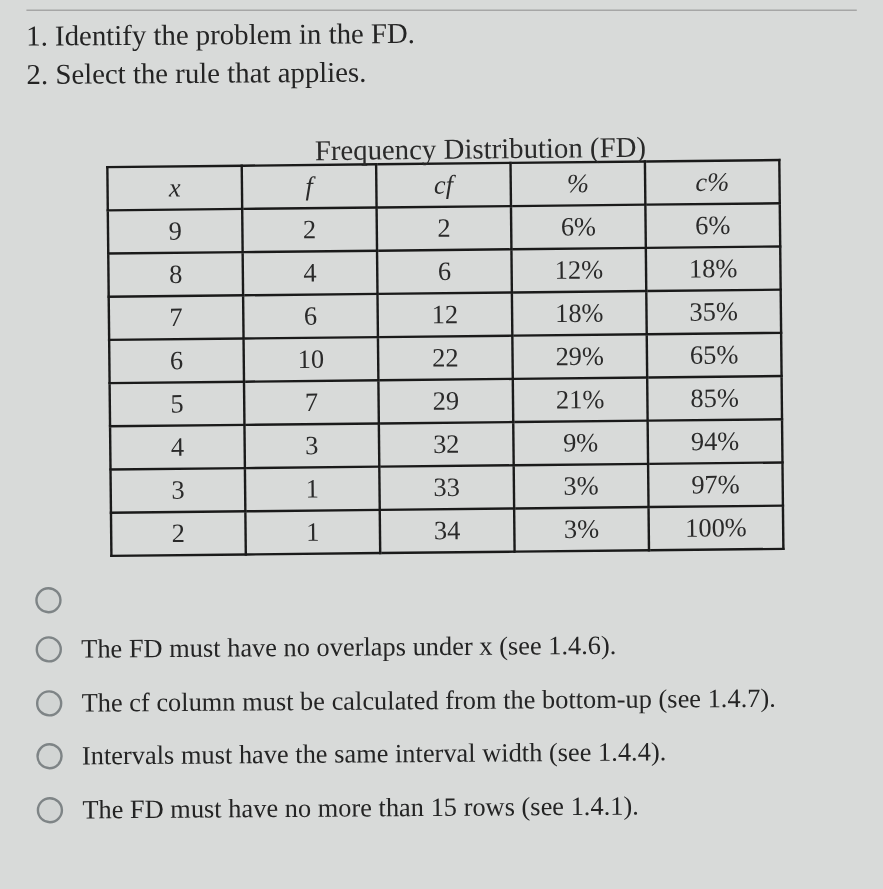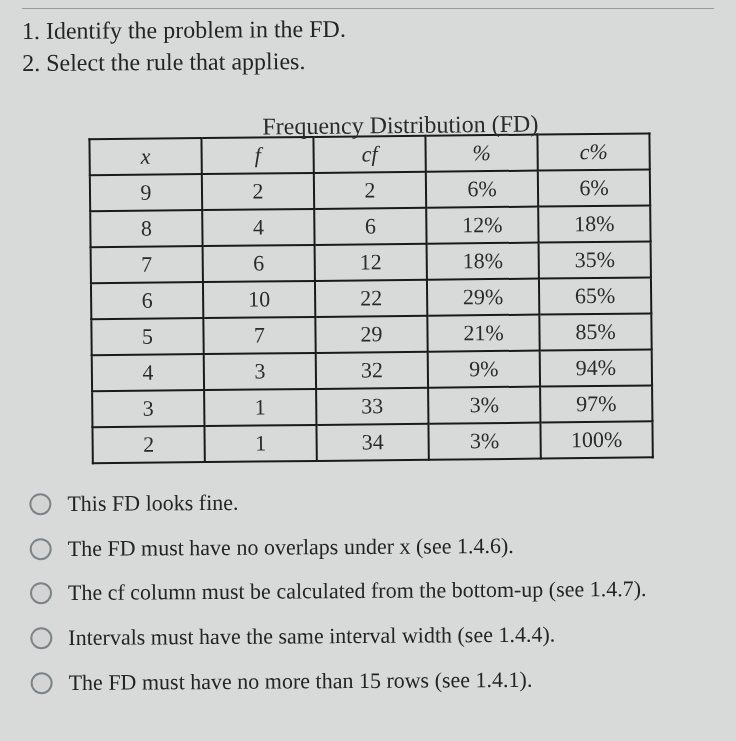--- a/index.html
+++ b/index.html
@@ -167,21 +167,20 @@
             <td>3%</td>
             <td>100%</td>
           </tr>
         </tbody>
     </table>
   </div>
 
   <div class="options slight-skew">
       <div class="option-row">
         <span class="radio"></span>
-        <span class="option-text">This FD looks fine.</span>
       </div>
       <div class="option-row">
         <span class="radio"></span>
         <span class="option-text">The FD must have no overlaps under x (see 1.4.6).</span>
       </div>
       <div class="option-row">
         <span class="radio"></span>
         <span class="option-text">The cf column must be calculated from the bottom-up (see 1.4.7).</span>
       </div>
       <div class="option-row">

